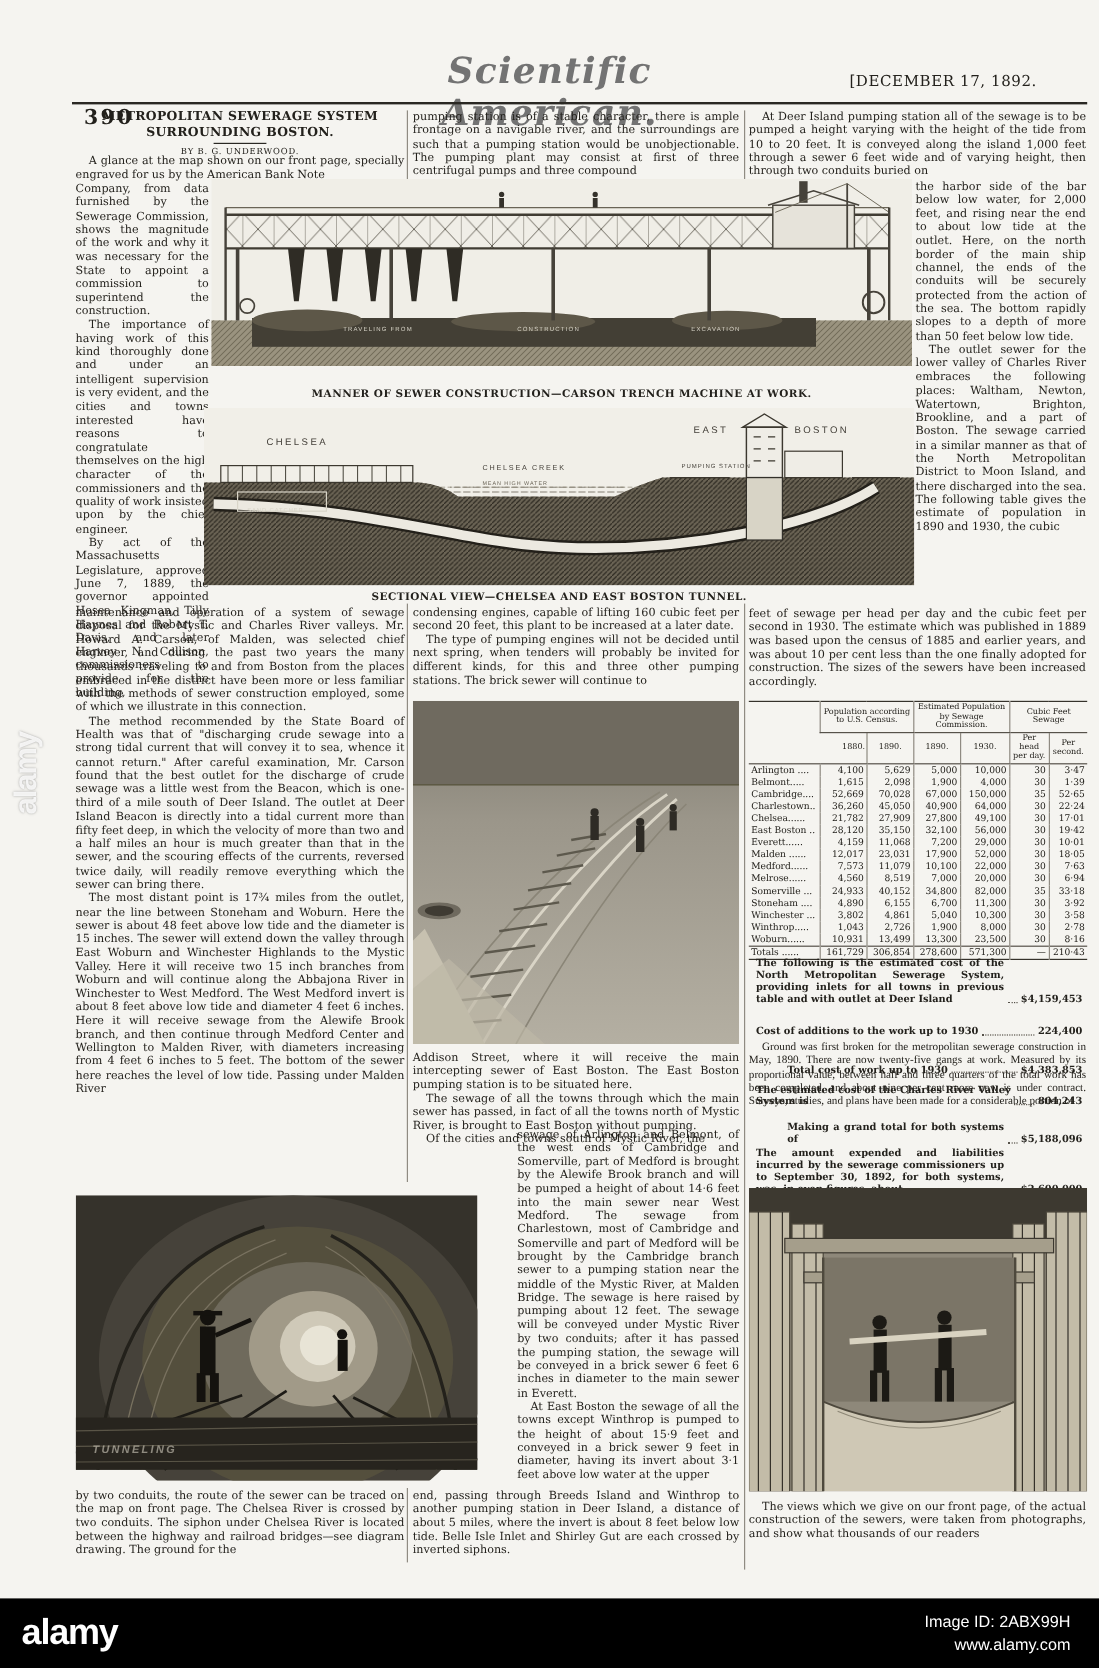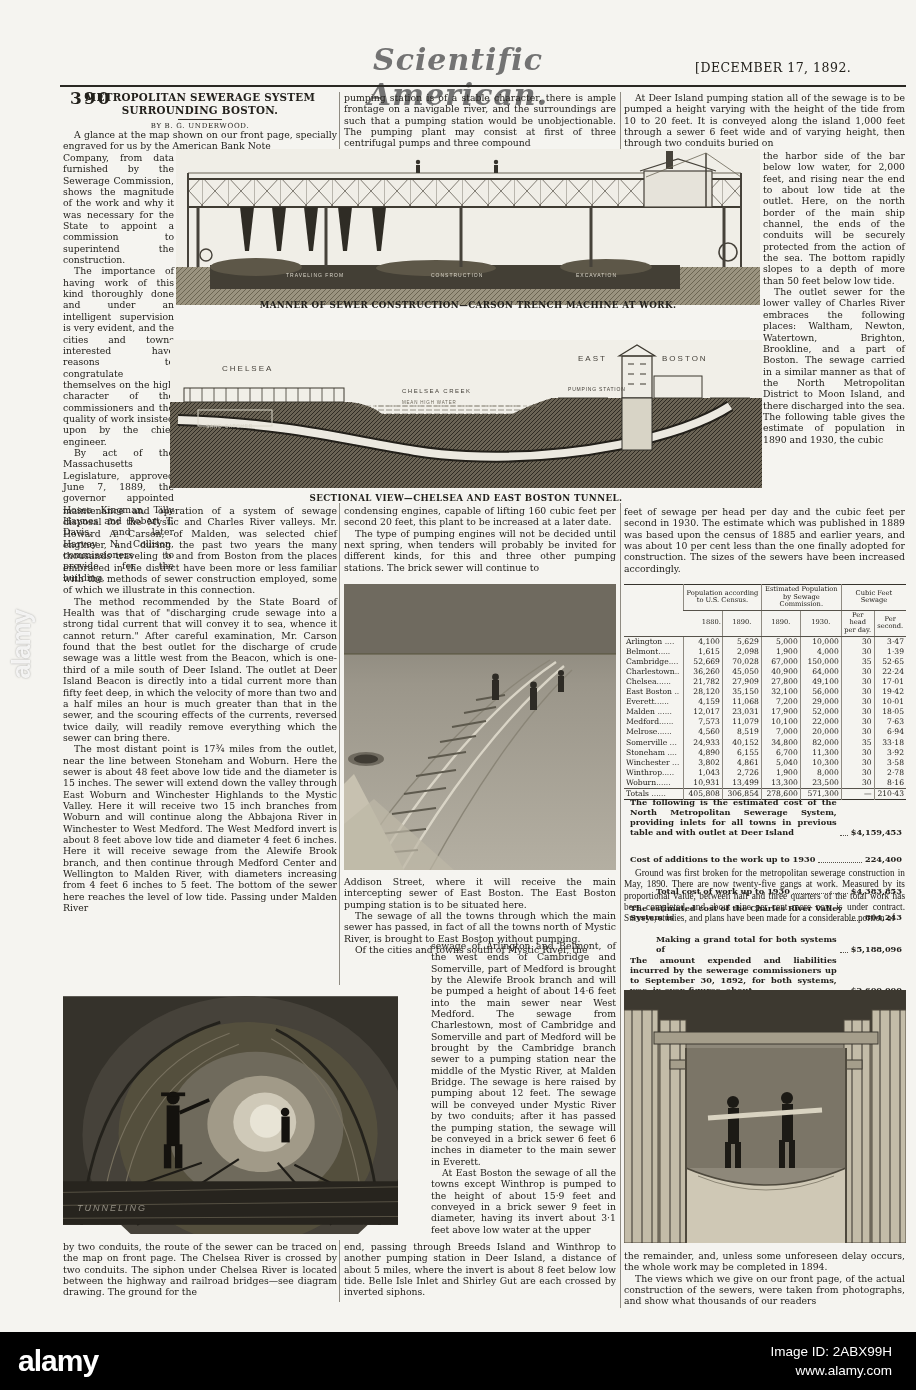--- a/index.html
+++ b/index.html
@@ -8,21 +8,21 @@
   .block { position:absolute; }
   .tx { font-size:9.3px; line-height:11.35px; text-align:justify; }
   .tx p { text-align:justify; }
   .tx p.ind { text-indent:11px; }
   .rule-h { position:absolute; background:#2a2823; }
   .rule-v { position:absolute; width:1px; background:#8f8b82; }
 
   
   #pageno { left:70px; top:56px; font-size:17px; font-weight:bold; letter-spacing:2px;margin-top:32px; }
   #masthead { left:278px; top:42px; width:360px; text-align:center; font-size:30px; font-style:italic; font-weight:bold; letter-spacing:1px; color:#737373; }
-  #issue-date { top:60px; right:1px; width:220px; text-align:left; font-size:12.5px; letter-spacing:.5px; }
+  #issue-date { top:60px; right:20px; width:220px; text-align:center; font-size:12.5px; letter-spacing:.5px; }
 
   
   #a-title { left:63px; top:91px; width:274px; text-align:center; }
   .t1 { font-size:10.3px; font-weight:bold; letter-spacing:.3px; line-height:12.5px; }
   .t-rule { width:44px; height:1px; background:#2a2823; margin:3px auto 2px; }
   .byline { font-size:7px; letter-spacing:.7px; }
 
   .caption { position:absolute; text-align:center; font-weight:bold; font-size:8.7px; letter-spacing:.4px; color:#23211c; }
 
   figure { position:absolute; overflow:hidden; }
@@ -271,21 +271,21 @@
           <td class="town">Woburn......</td>
           <td class="num">10,931</td>
           <td class="num">13,499</td>
           <td class="num">13,300</td>
           <td class="num">23,500</td>
           <td class="num">30</td>
           <td class="num">8·16</td>
         </tr>
         <tr class="totals">
           <td class="town">Totals ......</td>
-          <td class="num">405,808</td>
+          <td class="num">161,729</td>
           <td class="num">306,854</td>
           <td class="num">278,600</td>
           <td class="num">571,300</td>
           <td class="num">—</td>
           <td class="num">210·43</td>
         </tr>
       </tbody>
   </table>
 </div>
 
@@ -321,21 +321,20 @@
         <span class="dots"></span>
         <span class="amount">$2,600,000</span>
       </div>
     </div>
 </div>
 
 <div class="block tx" style="left:624px; top:868px; width:281px;font-family:Liberation Serif, serif;">
   <p class="ind">Ground was first broken for the metropolitan sewerage construction in May, 1890. There are now twenty-five gangs at work. Measured by its proportional value, between half and three quarters of the total work has been completed, and about nine per cent more now is under contract. Surveys, studies, and plans have been made for a considerable portion of</p>
 </div>
 <div class="block tx" style="left:624px; top:1250px; width:281px;">
-  <p>the remainder, and, unless some unforeseen delay occurs, the whole work may be completed in 1894.</p>
   <p class="ind">The views which we give on our front page, of the actual construction of the sewers, were taken from photographs, and show what thousands of our readers</p>
 </div>
 
 <figure style="left:176px; top:149px; width:584px; height:156px;">
   <svg viewBox="0 0 584 156">
     <defs>
       <pattern id="f1t" width="26" height="28" patternUnits="userSpaceOnUse">
         <path d="M0,0 V28 M0,0 L26,28 M26,0 L0,28" stroke="#514c42" stroke-width="0.7" fill="none"></path>
       </pattern>
       <pattern id="f1h" width="5" height="5" patternUnits="userSpaceOnUse">
@@ -375,21 +374,21 @@
     <circle cx="242" cy="13" r="2.2" fill="#35322b"></circle>
     <rect x="318" y="16" width="4" height="8" fill="#35322b"></rect>
     <circle cx="320" cy="13" r="2.2" fill="#35322b"></circle>
     <line x1="12" y1="24" x2="12" y2="118" stroke="#46423a" stroke-width="2"></line>
     <line x1="565" y1="24" x2="565" y2="118" stroke="#46423a" stroke-width="2"></line>
   </svg>
   <span class="maplabel" style="left:110px; top:123px; font-size:5px; color:#d8d4c8; letter-spacing:1px;">TRAVELING FROM</span>
   <span class="maplabel" style="left:255px; top:123px; font-size:5px; color:#d8d4c8; letter-spacing:1px;">CONSTRUCTION</span>
   <span class="maplabel" style="left:400px; top:123px; font-size:5px; color:#d8d4c8; letter-spacing:1px;">EXCAVATION</span>
 </figure>
-<div class="caption" style="left:176px; top:300px; width:584px;">MANNER OF SEWER CONSTRUCTION—CARSON TRENCH MACHINE AT WORK.</div>
+<div class="caption" style="left:176px; top:324px; width:584px;">MANNER OF SEWER CONSTRUCTION—CARSON TRENCH MACHINE AT WORK.</div>
 
 <figure style="left:170px; top:340px; width:592px; height:148px;">
   <svg viewBox="0 0 592 148">
     <defs>
       <pattern id="f2h" width="4" height="4" patternUnits="userSpaceOnUse">
         <path d="M0,4 L4,0" stroke="#2f2b23" stroke-width="1"></path>
       </pattern>
       <pattern id="f2w" width="8" height="4" patternUnits="userSpaceOnUse">
         <path d="M0,2 H6" stroke="#6d675a" stroke-width="0.7"></path>
       </pattern>
@@ -458,21 +457,21 @@
         <circle cx="151.5" cy="93" r="3.4"></circle>
       <rect x="186" y="104" width="7" height="22"></rect>
         <circle cx="189.5" cy="101" r="3.4"></circle>
       <rect x="214" y="92" width="6" height="16"></rect>
         <circle cx="217" cy="89" r="3"></circle>
     </g>
     <rect width="272" height="286" fill="#post" opacity="0"></rect>
   </svg>
 </figure>
 
-<figure style="left:63px; top:987px; width:335px; height:247px;">
+<figure style="left:63px; top:987px; width:335px; height:247px;font-weight:bold;">
   <svg viewBox="0 0 362 247">
     <rect width="362" height="247" fill="#35322b"></rect>
     <ellipse cx="196" cy="150" rx="175" ry="150" fill="#46423a"></ellipse>
     <ellipse cx="200" cy="148" rx="140" ry="120" fill="#57523f" opacity="0.8"></ellipse>
     <ellipse cx="208" cy="142" rx="95" ry="82" fill="#6f6a5c"></ellipse>
     <ellipse cx="214" cy="138" rx="58" ry="52" fill="#a19a88"></ellipse>
     <ellipse cx="218" cy="136" rx="34" ry="32" fill="#cfc9b8"></ellipse>
     <ellipse cx="220" cy="135" rx="18" ry="18" fill="#e8e4d6"></ellipse>
     <g stroke="#23211b" stroke-width="3">
       <path d="M20,247 C30,140 70,60 170,28" fill="none"></path>

